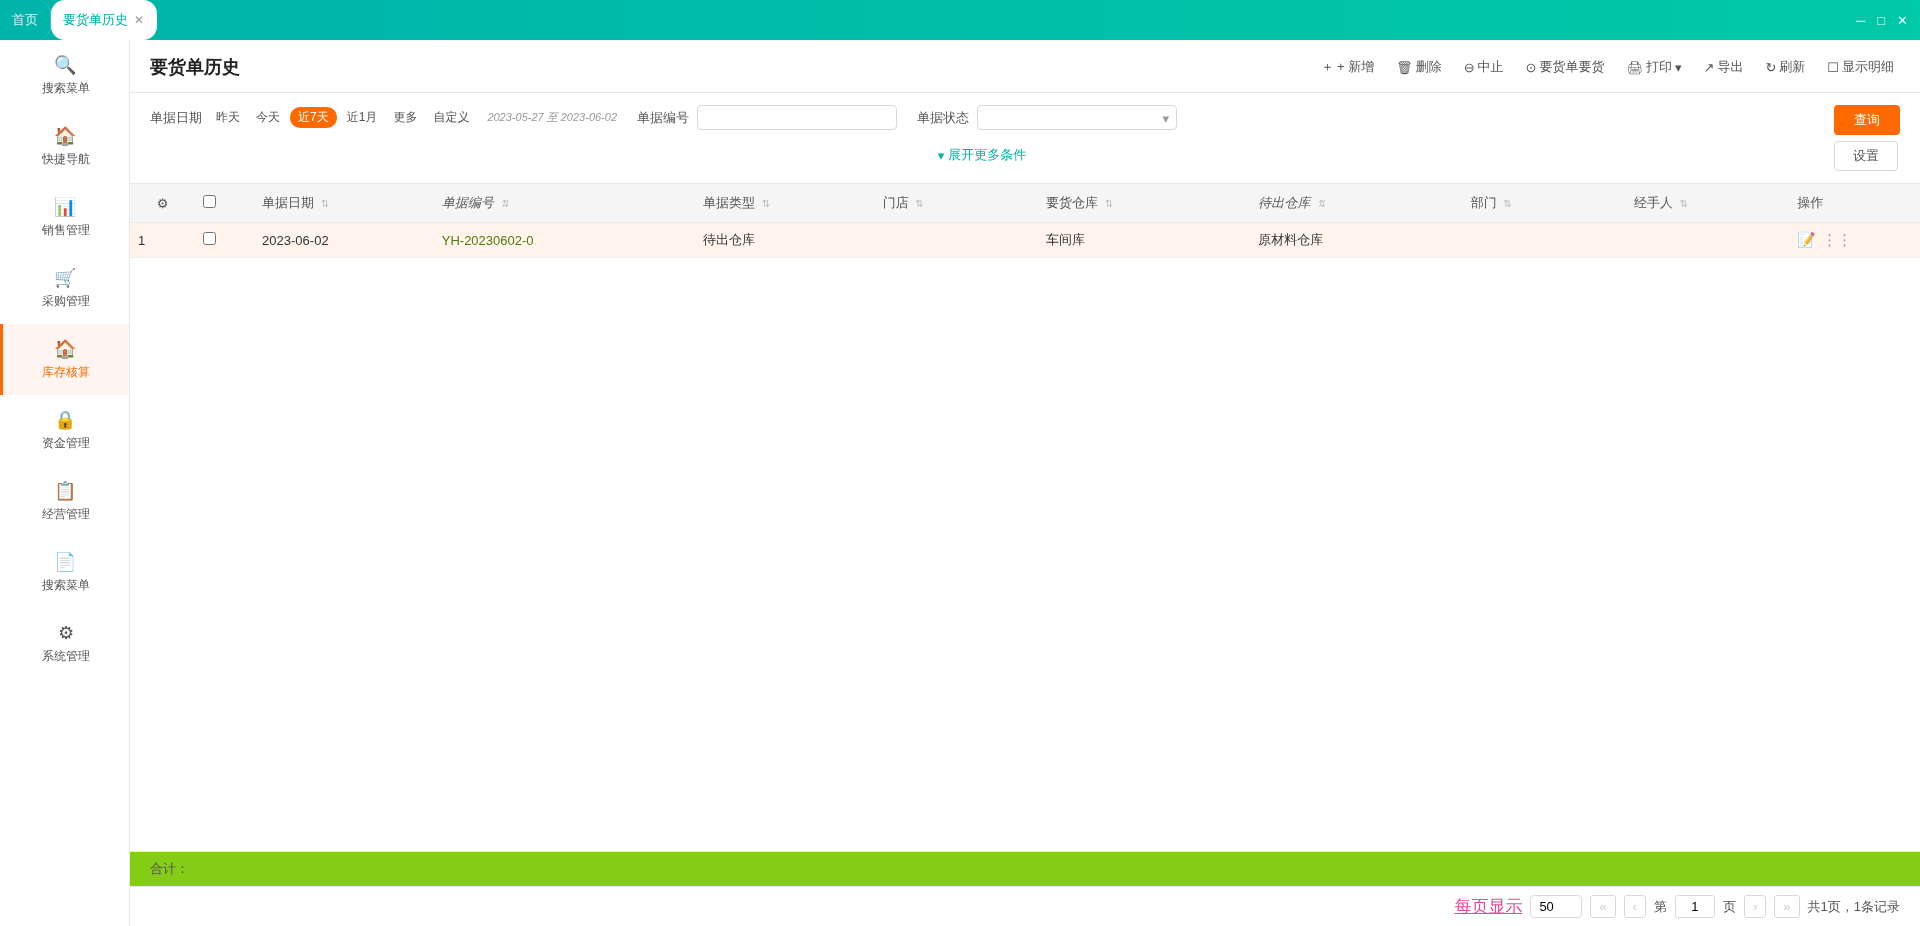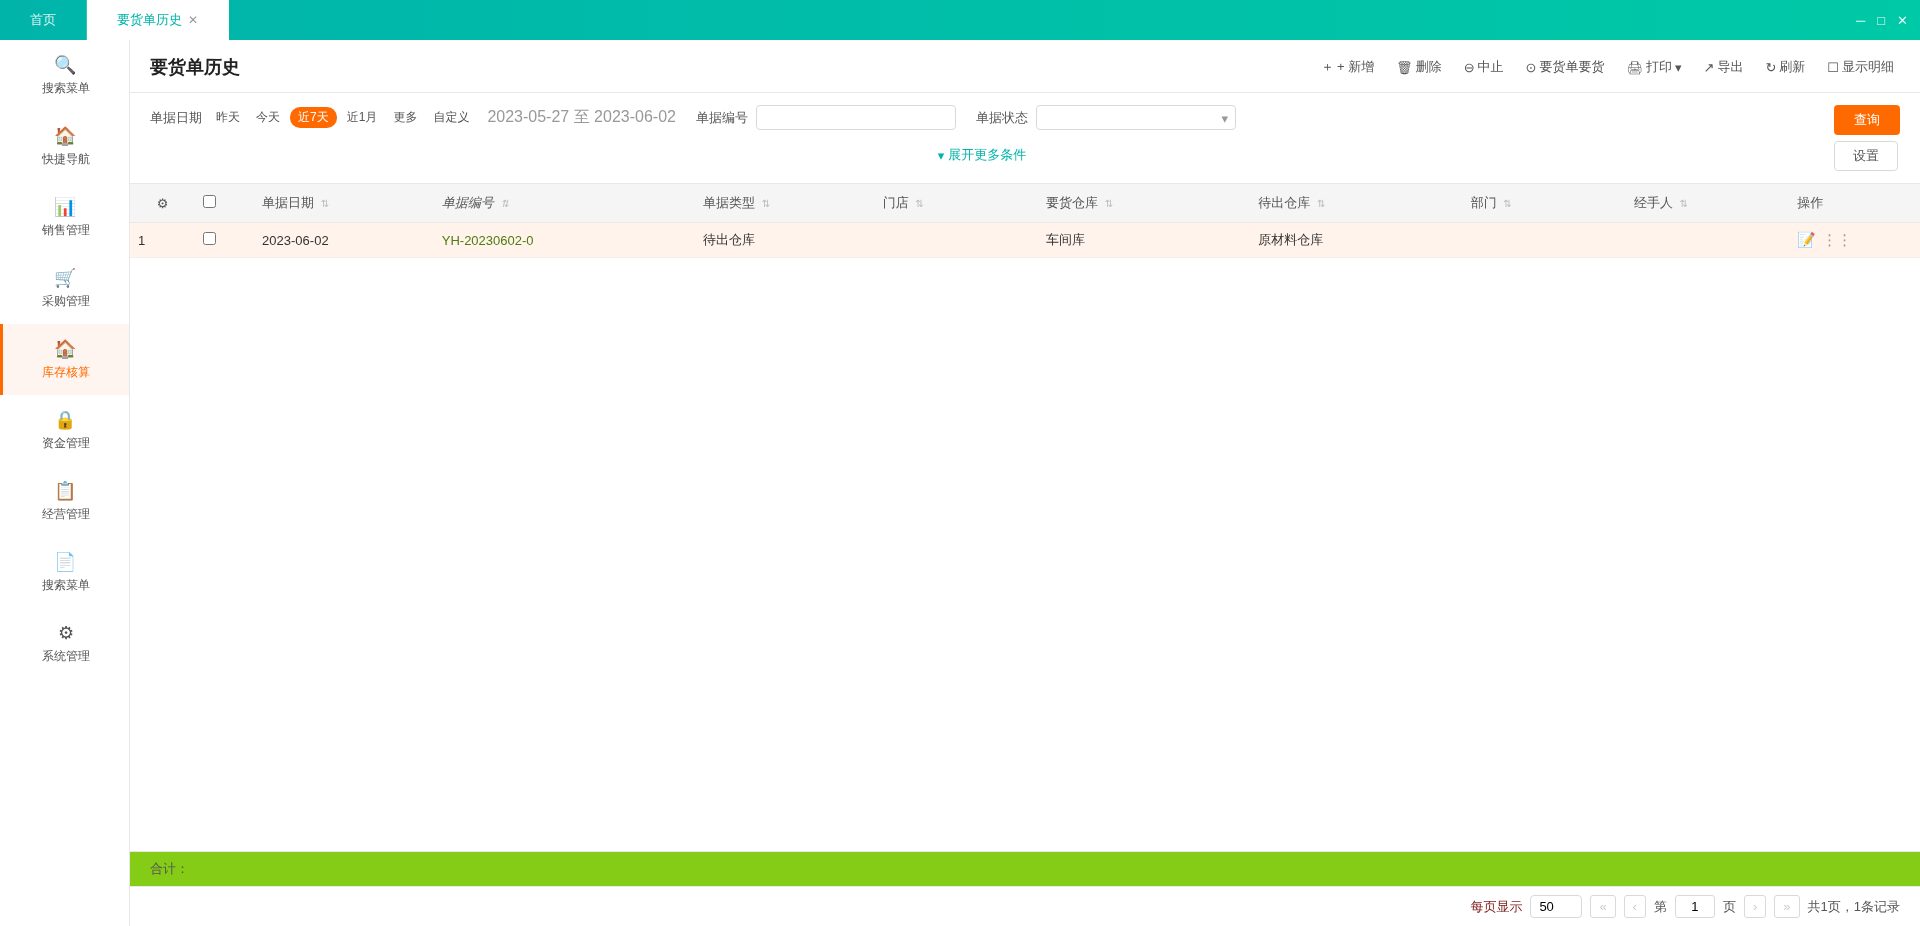--- a/index.html
+++ b/index.html
@@ -15,26 +15,27 @@
       position: relative;
     }
     .top-bar-tabs {
       display: flex;
       align-items: stretch;
       height: 100%;
     }
     .top-tab {
       display: flex;
       align-items: center;
-      padding: 0 30px;
+      padding: 0 12px;
       color: rgba(255,255,255,0.85);
       font-size: 13px;
       cursor: pointer;
       height: 100%;
       border-right: 1px solid rgba(255,255,255,0.2);
+      border-radius: 14px;
     }
     .top-tab.active {
       background: #fff;
       color: #00b4aa;
       font-weight: 500;
     }
     .top-tab .close-btn {
       margin-left: 6px;
       font-size: 12px;
       color: #999;
@@ -164,23 +165,24 @@
       font-size: 12px;
       color: #555;
     }
     .date-btn.active {
       background: #ff6a00;
       color: #fff;
       border-radius: 10px;
       padding: 2px 8px;
     }
     .date-range {
-      font-size: 16px;
+      font-size: 11px;
       color: #999;
       margin-left: 4px;
+      font-style: italic;
     }
     .filter-input {
       border: 1px solid #d9d9d9;
       border-radius: 4px;
       padding: 4px 8px;
       font-size: 13px;
       width: 200px;
       outline: none;
       color: #333;
     }
@@ -322,22 +324,23 @@
       background: #fff;
       border-top: 1px solid #e8e8e8;
       padding: 8px 20px;
       display: flex;
       align-items: center;
       justify-content: flex-end;
       gap: 8px;
       flex-shrink: 0;
     }
     .page-size-label {
-      color: #7f1d1d;
-      font-size: 13px;
+      color: #ec4899;
+      font-size: 17px;
+      text-decoration: underline;
     }
     .page-size-select {
       border: 1px solid #d9d9d9;
       border-radius: 4px;
       padding: 3px 20px 3px 8px;
       font-size: 13px;
       cursor: pointer;
       background: #fff;
       appearance: none;
     }
@@ -553,21 +556,21 @@
               <span class="sort-icon">⇅</span>
             </th>
             <th style="width:100px;">
               <span>门店</span>
               <span class="sort-icon">⇅</span>
             </th>
             <th style="width:130px;">
               <span>要货仓库</span>
               <span class="sort-icon">⇅</span>
             </th>
-            <th style="width:130px;">
+            <th style="width:130px;font-style:italic;">
               <span>待出仓库</span>
               <span class="sort-icon">⇅</span>
             </th>
             <th style="width:100px;">
               <span>部门</span>
               <span class="sort-icon">⇅</span>
             </th>
             <th style="width:100px;">
               <span>经手人</span>
               <span class="sort-icon">⇅</span>

